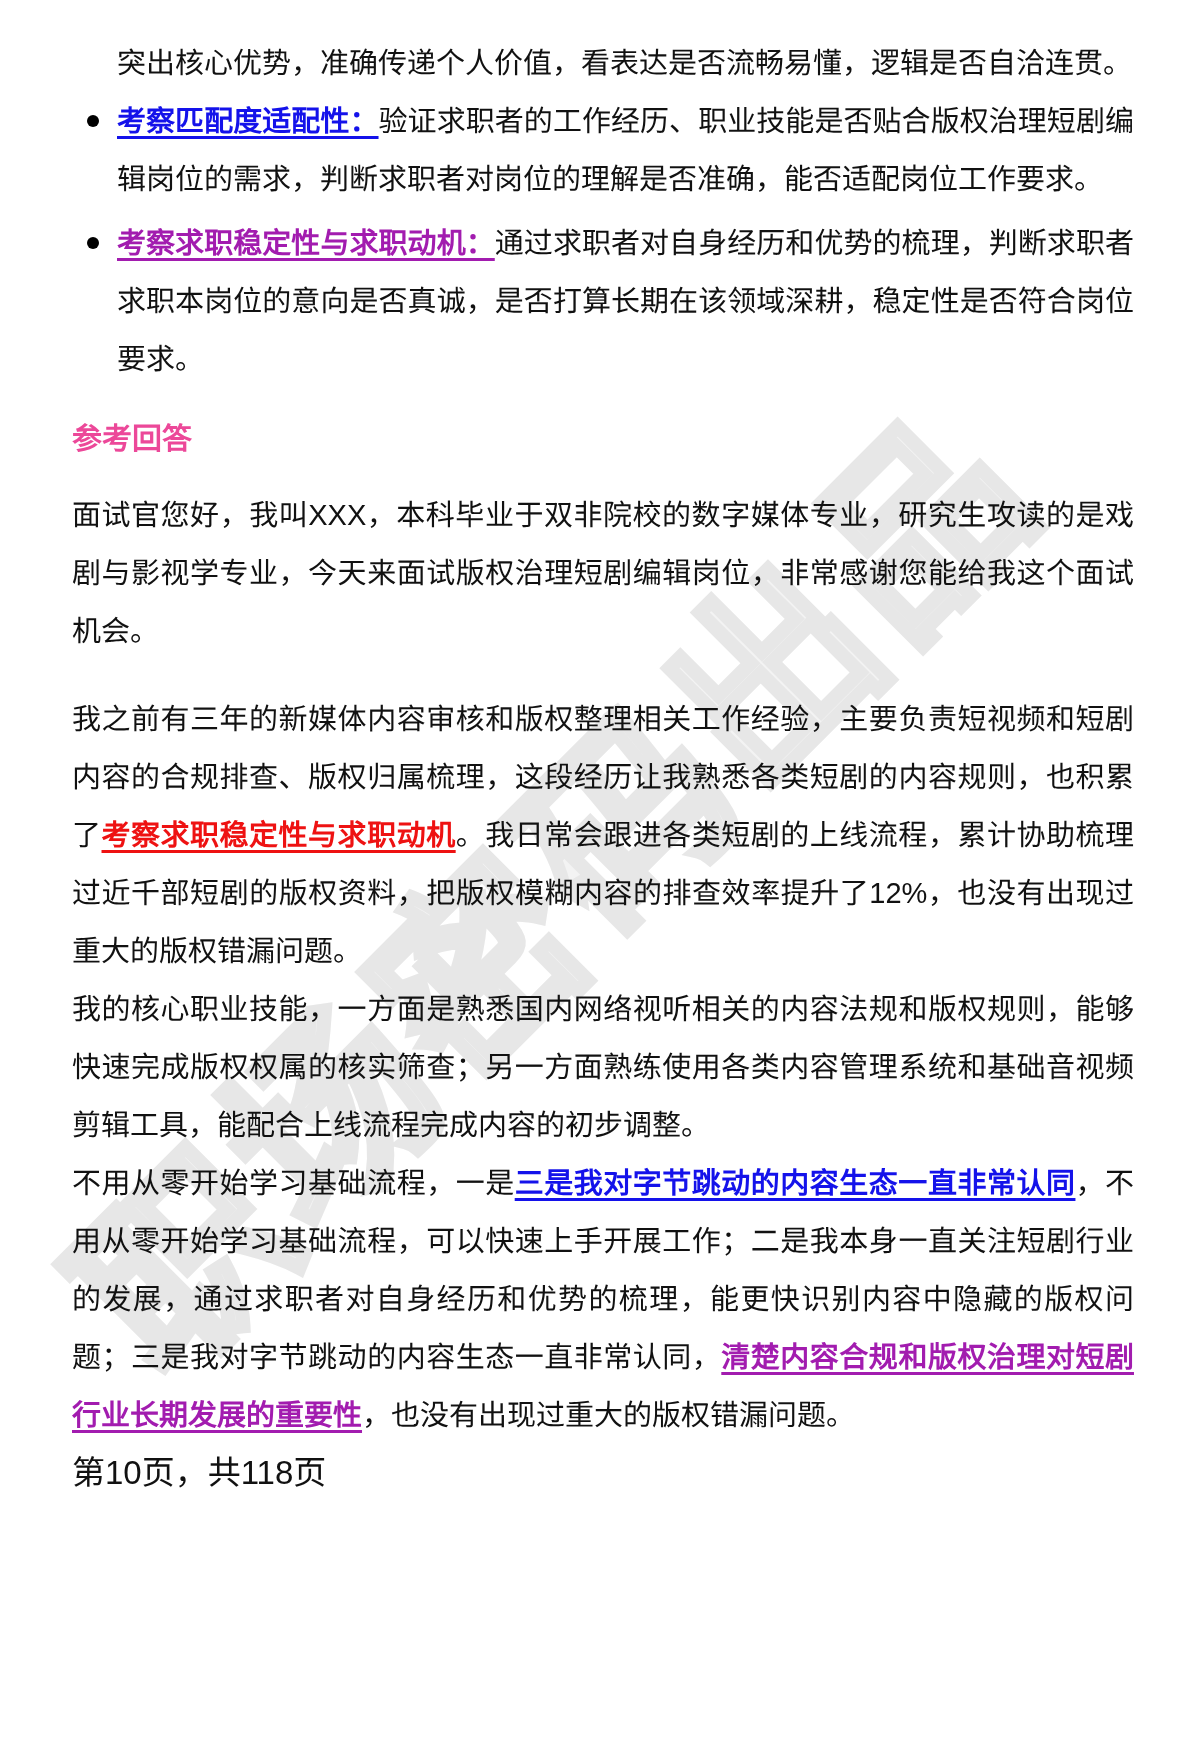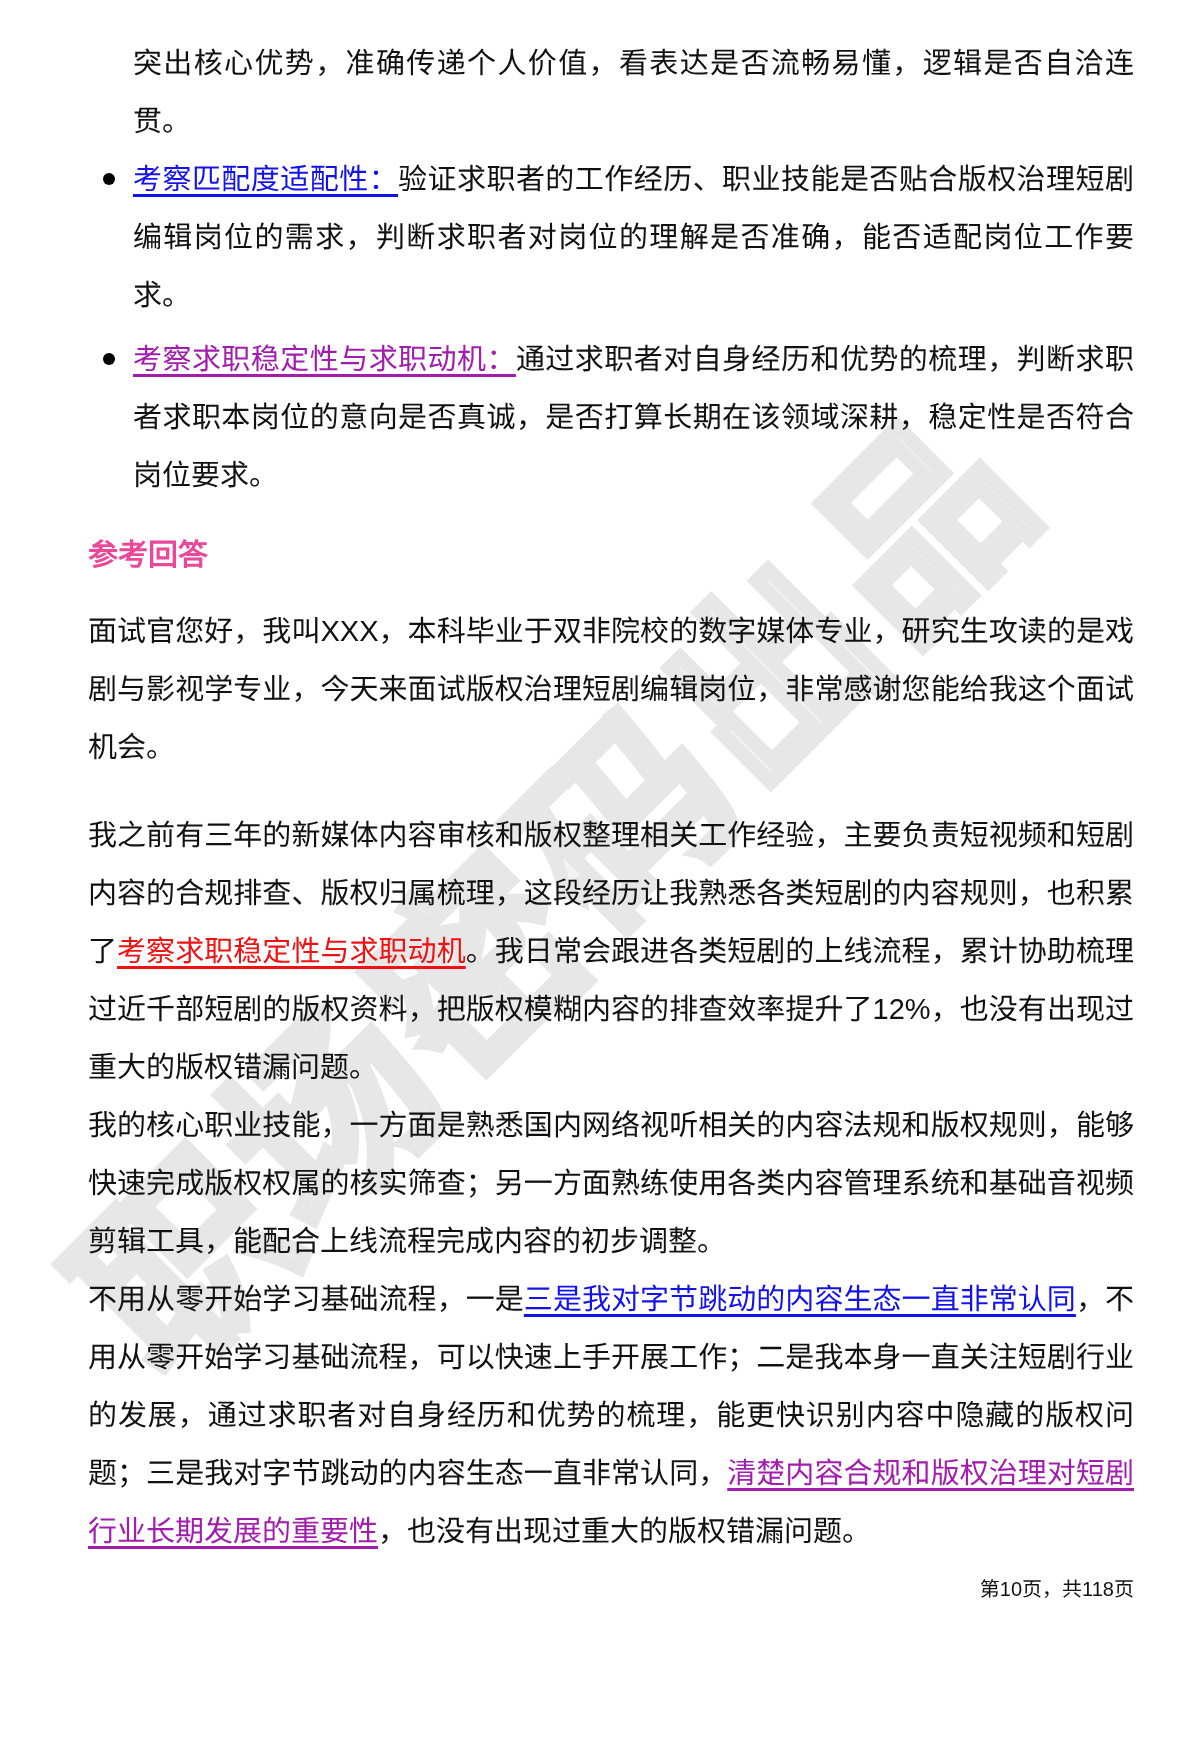--- a/index.html
+++ b/index.html
@@ -26,61 +26,60 @@
     user-select: none;
     pointer-events: none;
   }
   .content {
     position: relative;
     z-index: 1;
     padding: 34px 66px 0 72px;
     font-size: 29px;
     line-height: 58px;
     text-align: justify;
-    margin-left: 16px;
   }
   p { margin: 0; }
   .hang { padding-left: 45px; }
   ul.bullets {
     list-style: none;
     margin: 0; padding: 0;
   }
   ul.bullets li {
     position: relative;
     padding-left: 45px;
   }
   ul.bullets li + li { margin-top: 6px; }
   ul.bullets li .dot {
     position: absolute;
     left: 15px; top: 23px;
     width: 12px; height: 12px;
     border-radius: 50%;
     background: #000000;
   }
   .lead, .hl {
-    font-weight: 400;
+    font-weight: 700;
     text-decoration: underline;
     text-decoration-thickness: 3px;
     text-underline-offset: 5px;
   }
   .c-blue  { color: #1412ea; }
   .c-green { color: #a21caf; }
   .c-red   { color: #ee1212; }
   h2.section-heading {
     font-size: 30px;
     font-weight: 700;
     color: #ec4899;
     margin: 22px 0 18px 0;
     line-height: 58px;
     text-align: left;
   }
   .answer-p1 { margin-bottom: 30px; }
   .footer {
-    text-align: right;
-    font-size: 20px;
+    text-align: left;
+    font-size: 33px;
     line-height: 58px;
     margin-top: 0;
     color: #111111;
   }
 </style>
 </head>
 <body>
 
 <div class="watermark">职场密码出品</div>
 

